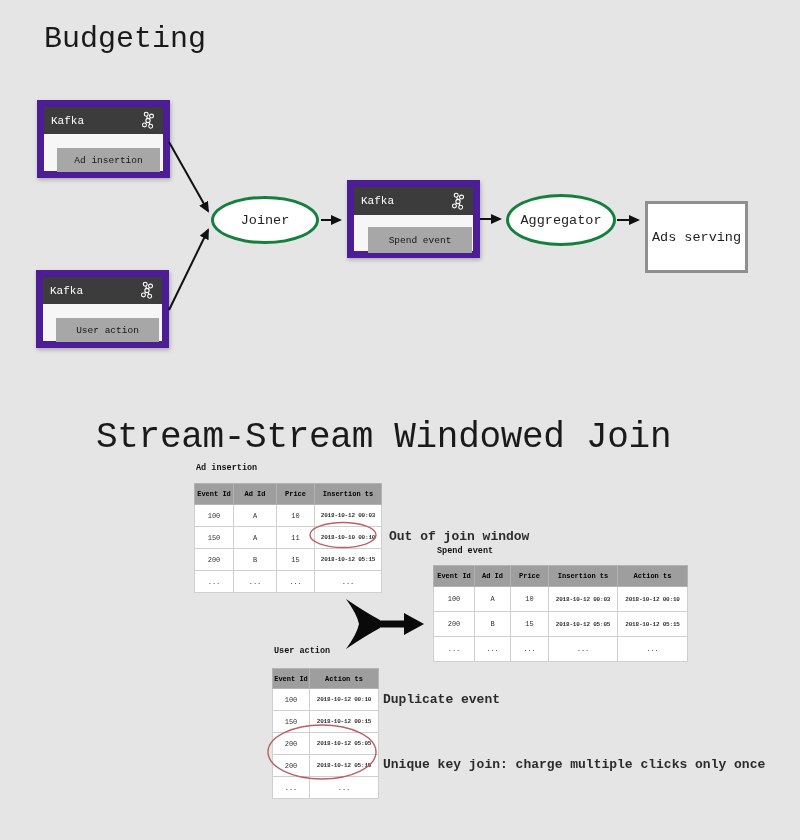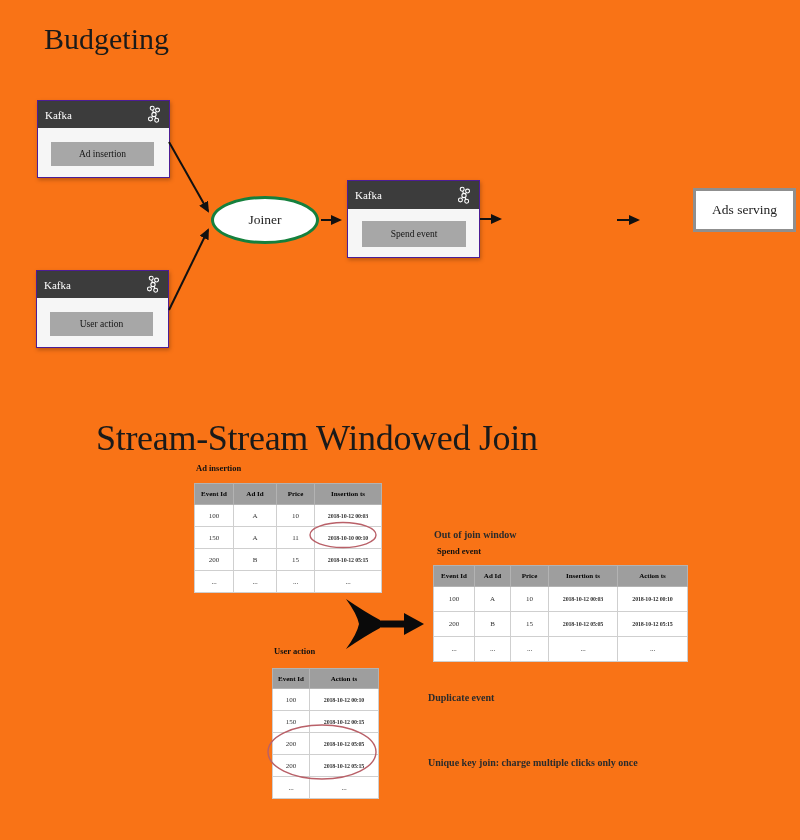--- a/index.html
+++ b/index.html
@@ -1,26 +1,26 @@
 <!DOCTYPE html>
 <html><head>
 <meta charset="utf-8">
 <style>
   html,body { margin:0; padding:0; background:#ffffff; }
   .slide {
-    position:relative; width:800px; height:840px; background:#f97316;
-    font-family:Liberation Serif, serif; overflow:hidden;
+    position:relative; width:800px; height:840px; background:#e5e5e5;
+    font-family:Liberation Mono, monospace; overflow:hidden;
   }
   .h1 { position:absolute; left:44px; top:22px; font-size:30px; color:#1a1a1a; letter-spacing:0; }
   .h2 { position:absolute; left:96px; top:417px; font-size:36px; color:#1a1a1a; letter-spacing:-0.3px; }
 
   
   .kafka-box {
     position:absolute; width:133px; height:78px; background:#f6f6f6;
-    border:1px solid #4c1d95; box-shadow:1px 2px 4px rgba(0,0,0,0.25);
+    border:7px solid #4c1d95; box-shadow:1px 2px 4px rgba(0,0,0,0.25);
     box-sizing:border-box;
   }
   .kafka-header {
     height:27px; background:#3c3c3c; color:#fff; display:flex;
     align-items:center; justify-content:space-between; padding:0 7px;
   }
   .kafka-header .ktitle { font-size:11px; }
   .kafka-icon svg { display:block; }
   .topic-label {
     position:absolute; left:13px; top:41px; width:103px; height:24px;
@@ -60,21 +60,21 @@
   .t-ad th:nth-child(3){width:37px} .t-ad th:nth-child(4){width:66px}
   .t-spend { left:433px; top:565px; width:249px; }
   .t-spend td { height:24px; }
   .t-spend th:nth-child(1){width:40px} .t-spend th:nth-child(2){width:35px}
   .t-spend th:nth-child(3){width:37px} .t-spend th:nth-child(4){width:68px}
   .t-spend th:nth-child(5){width:69px}
   .t-user { left:272px; top:668px; width:104px; }
   .t-user th { height:19px; }
   .t-user th:nth-child(1){width:36px} .t-user th:nth-child(2){width:68px}
 
-  .annot { position:absolute; font-size:10px; font-weight:bold; color:#2b2b2b;margin-left:45px; }
+  .annot { position:absolute; font-size:13px; font-weight:bold; color:#2b2b2b; }
 
   .overlay { position:absolute; left:0; top:0; pointer-events:none; }
 </style>
 </head>
 <body>
 
 <div class="slide">
 
   <div class="h1">Budgeting</div>
 
@@ -139,22 +139,23 @@
             <circle cx="9" cy="10" r="2.4" fill="#3c3c3c"></circle>
               <circle cx="5" cy="15" r="2.2" fill="#3c3c3c"></circle>
             <circle cx="12" cy="16.5" r="2.2" fill="#3c3c3c"></circle>
           </g>
         </svg>
       </span>
     </div>
     <div class="topic-label">Spend event</div>
   </div>
 
-
-  <div class="rect-node" style="left:645px; top:188px; width:103px; height:44px;margin-left:48px;">Ads serving</div>
+  <div class="oval" style="left:506px; top:194px; width:110px; height:52px;">Aggregator</div>
+
+  <div class="rect-node" style="left:645px; top:201px; width:103px; height:72px;">Ads serving</div>
 
   <div class="h2">Stream-Stream Windowed Join</div>
 
   <div class="tbl-title" style="left:196px; top:463px;">Ad insertion</div>
   <table class="dtable t-ad">
       <thead>
         <tr>
           <th>Event Id</th>
           <th>Ad Id</th>
           <th>Price</th>

